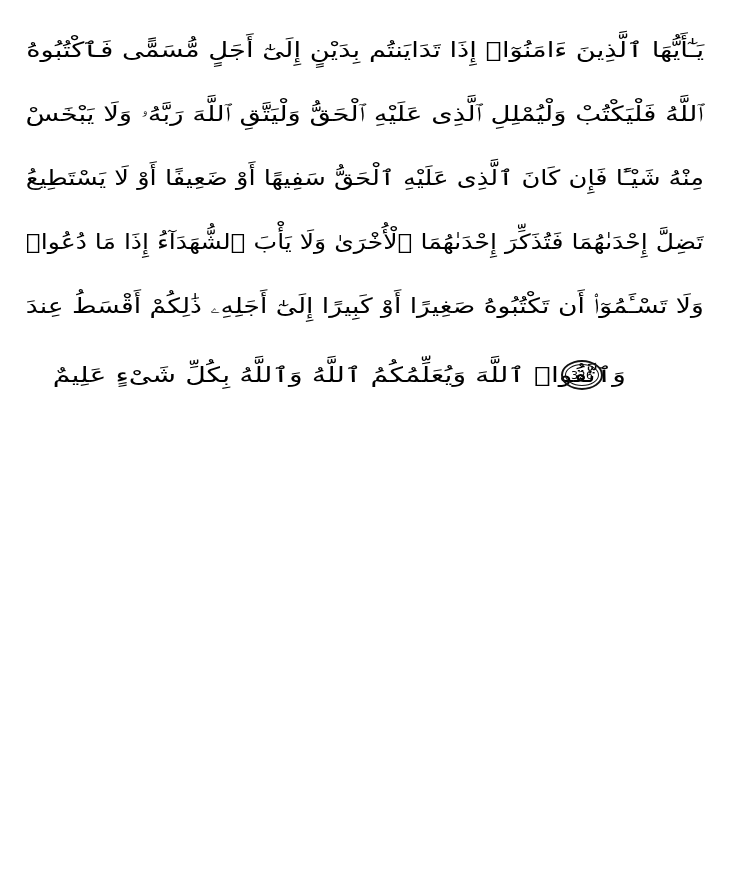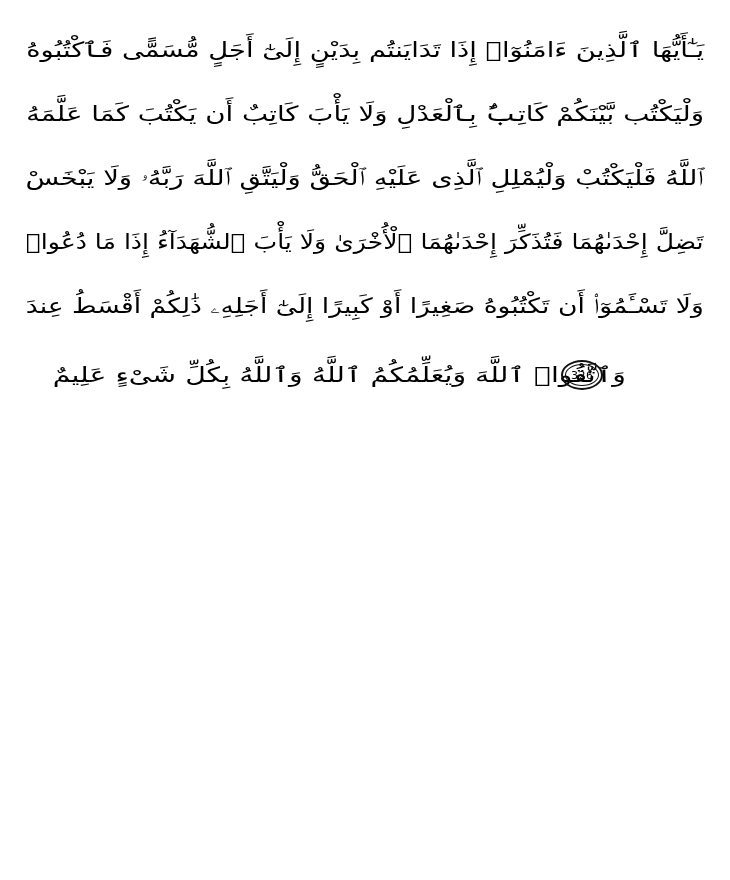--- a/index.html
+++ b/index.html
@@ -90,24 +90,24 @@
 </head>
 <body>
 
 <div class="page">
 
   <div class="verse-block">
     <div class="line">
       <span class="line-inner" style="transform: scaleX(1.303);">يَـٰٓأَيُّهَا ٱلَّذِينَ ءَامَنُوٓا۟ إِذَا تَدَايَنتُم بِدَيْنٍ إِلَىٰٓ أَجَلٍ مُّسَمًّى فَٱكْتُبُوهُ</span>
     </div>
     <div class="line">
-      <span class="line-inner" style="transform: scaleX(1.319);">وَلْيَكْتُب بَّيْنَكُمْ كَاتِبٌۢ بِٱلْعَدْلِ وَلَا يَأْبَ كَاتِبٌ أَن يَكْتُبَ كَمَا عَلَّمَهُ</span>
+      <span class="line-inner" style="transform: scaleX(1.311);">ٱللَّهُ فَلْيَكْتُبْ وَلْيُمْلِلِ ٱلَّذِى عَلَيْهِ ٱلْحَقُّ وَلْيَتَّقِ ٱللَّهَ رَبَّهُۥ وَلَا يَبْخَسْ</span>
     </div>
     <div class="line">
-      <span class="line-inner" style="transform: scaleX(1.311);">ٱللَّهُ فَلْيَكْتُبْ وَلْيُمْلِلِ ٱلَّذِى عَلَيْهِ ٱلْحَقُّ وَلْيَتَّقِ ٱللَّهَ رَبَّهُۥ وَلَا يَبْخَسْ</span>
+      <span class="line-inner" style="transform: scaleX(1.225);">مِنْهُ شَيْـًٔا فَإِن كَانَ ٱلَّذِى عَلَيْهِ ٱلْحَقُّ سَفِيهًا أَوْ ضَعِيفًا أَوْ لَا يَسْتَطِيعُ</span>
     </div>
     <div class="line">
       <span class="line-inner" style="transform: scaleX(1.195);">تَضِلَّ إِحْدَىٰهُمَا فَتُذَكِّرَ إِحْدَىٰهُمَا ٱلْأُخْرَىٰ وَلَا يَأْبَ ٱلشُّهَدَآءُ إِذَا مَا دُعُوا۟</span>
     </div>
     <div class="line">
       <span class="line-inner" style="transform: scaleX(1.266);">وَلَا تَسْـَٔمُوٓا۟ أَن تَكْتُبُوهُ صَغِيرًا أَوْ كَبِيرًا إِلَىٰٓ أَجَلِهِۦ ذَٰلِكُمْ أَقْسَطُ عِندَ</span>
     </div>
 
     <div class="end-line">
       <div class="end-row">

